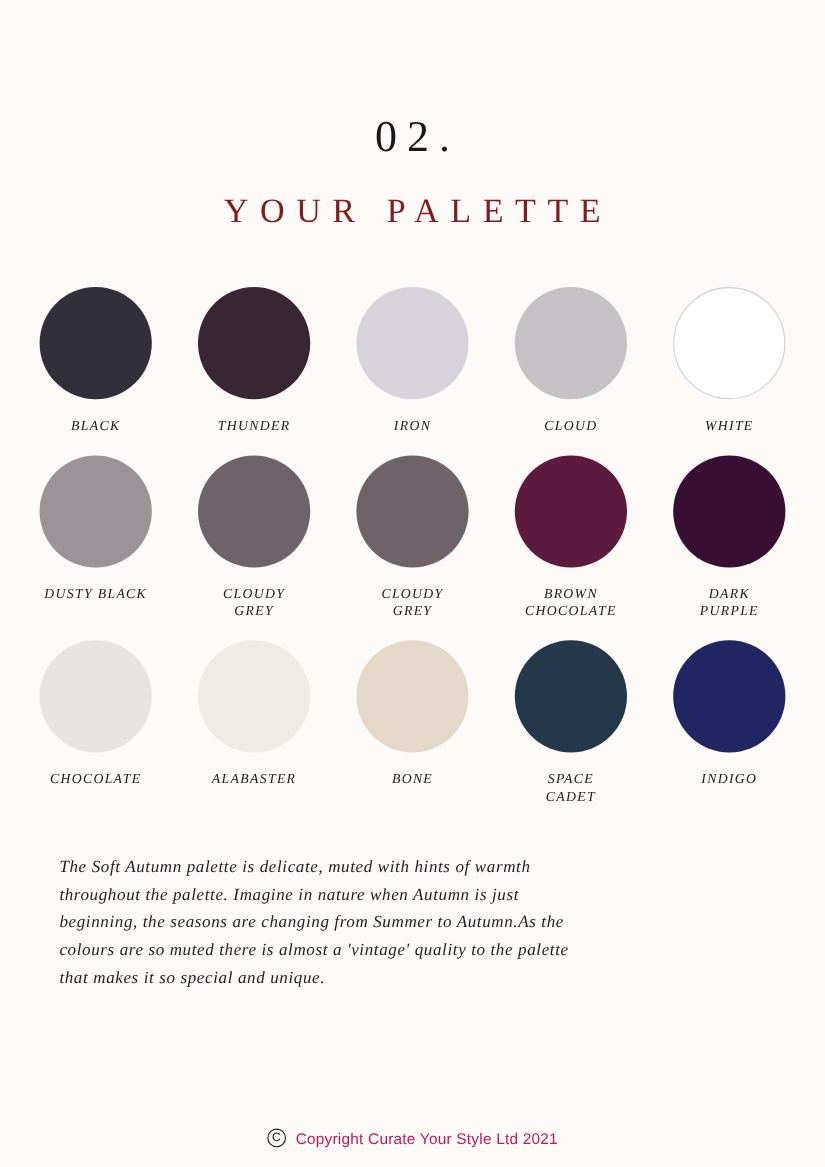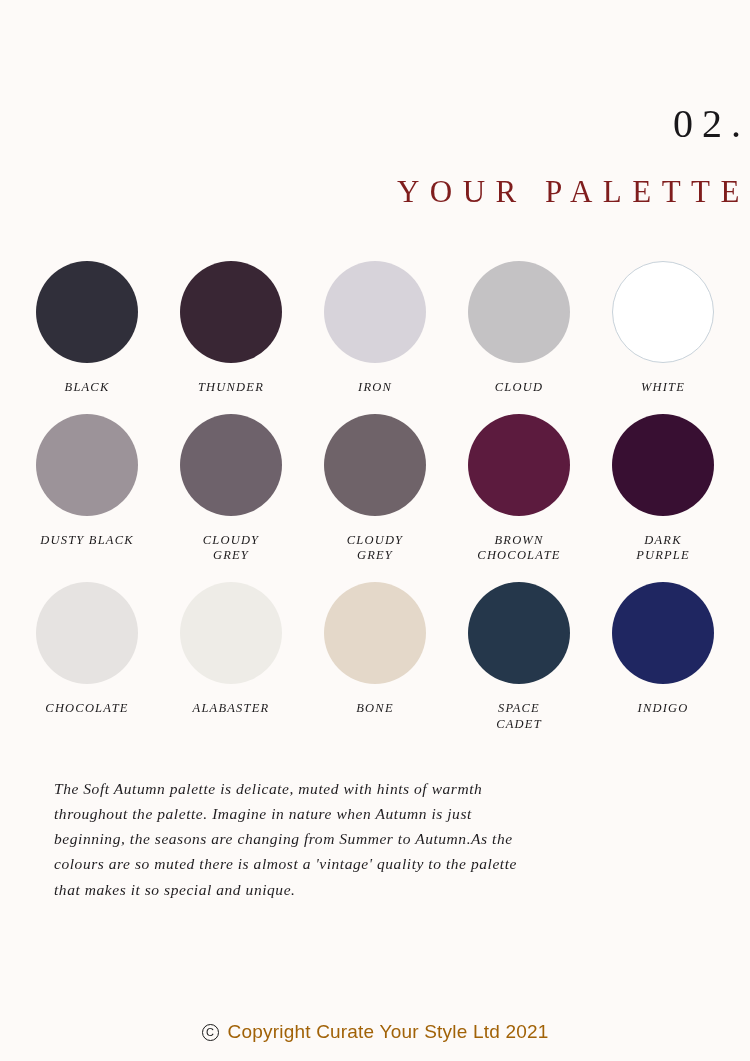--- a/index.html
+++ b/index.html
@@ -17,21 +17,21 @@
 
   .page {
     width: 750px;
     height: 1061px;
     position: relative;
     box-sizing: border-box;
   }
 
   
   .header {
-    text-align: right;
+    text-align: center;
     padding-top: 104px;
   }
   .section-number {
     font-family: "Liberation Serif", "DejaVu Serif", serif;
     font-size: 40px;
     letter-spacing: 9px;
     color: #19171a;
     line-height: 1;
     font-weight: 400;
     text-indent: 9px;
@@ -119,23 +119,23 @@
     align-items: center;
     justify-content: center;
     font-family: "Liberation Sans", "DejaVu Sans", sans-serif;
     font-size: 11px;
     line-height: 1;
     color: #1a1a1a;
     box-sizing: border-box;
   }
   .footer-text {
     font-family: "Liberation Sans", "DejaVu Sans", sans-serif;
-    font-size: 19px;
+    font-size: 14px;
     letter-spacing: 0.2px;
-    color: #a16207;
+    color: #be185d;
   }
 </style>
 </head>
 <body style="background: rgb(253, 250, 248);">
 
 <div class="page">
 
   <div class="header">
     <div class="section-number">02.</div>
     <div class="section-title">YOUR PALETTE</div>

